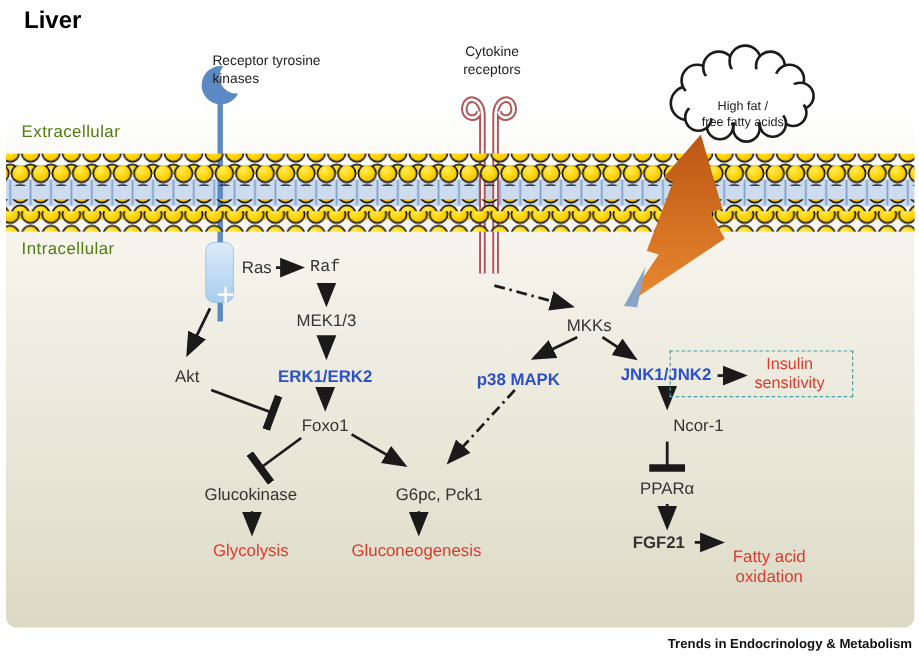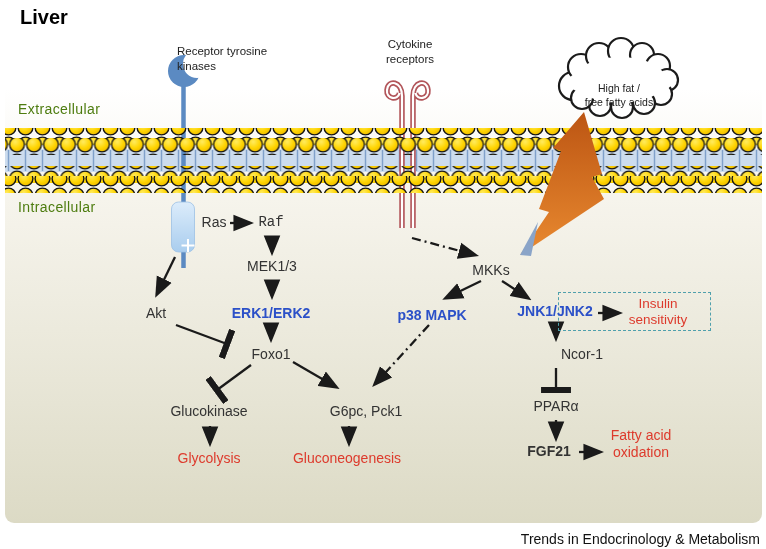--- a/index.html
+++ b/index.html
@@ -27,21 +27,21 @@
   .receptor-label{font-size:11.5px;color:#222;line-height:1.3;}
   .receptor-label.left-align{transform:translate(0,0);text-align:left;}
   .kinase{color:#2b50c8;font-weight:bold;font-size:14px;}
   .outcome{color:#dd3a2c;font-size:14px;}
   .cloud-text{font-size:10.5px;color:#222;line-height:1.3;margin-top:18px;}
   #insulin-box{
     position:absolute;left:558px;top:292px;width:153px;height:39px;
     border:1.5px dashed #4fa0ac;box-sizing:border-box;background:transparent;
   }
   #journal{
-    position:absolute;right:6px;top:531px;font-size:14px;font-weight:normal;color:#111;text-align:right;
+    position:absolute;right:6px;top:531px;font-size:11px;font-weight:bold;color:#111;text-align:right;
   }
 </style>
 </head>
 <body>
 
 <div id="panel"></div>
 
 <svg id="shapes" width="766" height="549" viewBox="0 0 766 549">
   <defs>
     <radialGradient id="yg" cx="0.38" cy="0.32" r="0.8">
@@ -185,18 +185,18 @@
 <div class="lbl" style="left:554px;top:355px;margin-left:28px;">Ncor-1</div>
 <div class="lbl" style="left:556px;top:407px;">PPARα</div>
 <div class="lbl" style="left:549px;top:452px;font-weight:bold;">FGF21</div>
 
 <div class="lbl outcome" style="left:209px;top:459px;">Glycolysis</div>
 <div class="lbl outcome" style="left:347px;top:459px;">Gluconeogenesis</div>
 <div class="lbl outcome" style="left:658px;top:312px;font-size:13.5px;">
   <div>Insulin</div>
   <div>sensitivity</div>
 </div>
-<div class="lbl outcome" style="left:641px;top:444px;">
+<div class="lbl outcome" style="left:641px;top:472px;">
   <div>Fatty acid</div>
   <div>oxidation</div>
 </div>
 
 <div id="journal">Trends in Endocrinology &amp; Metabolism</div>
 
 </body></html>

